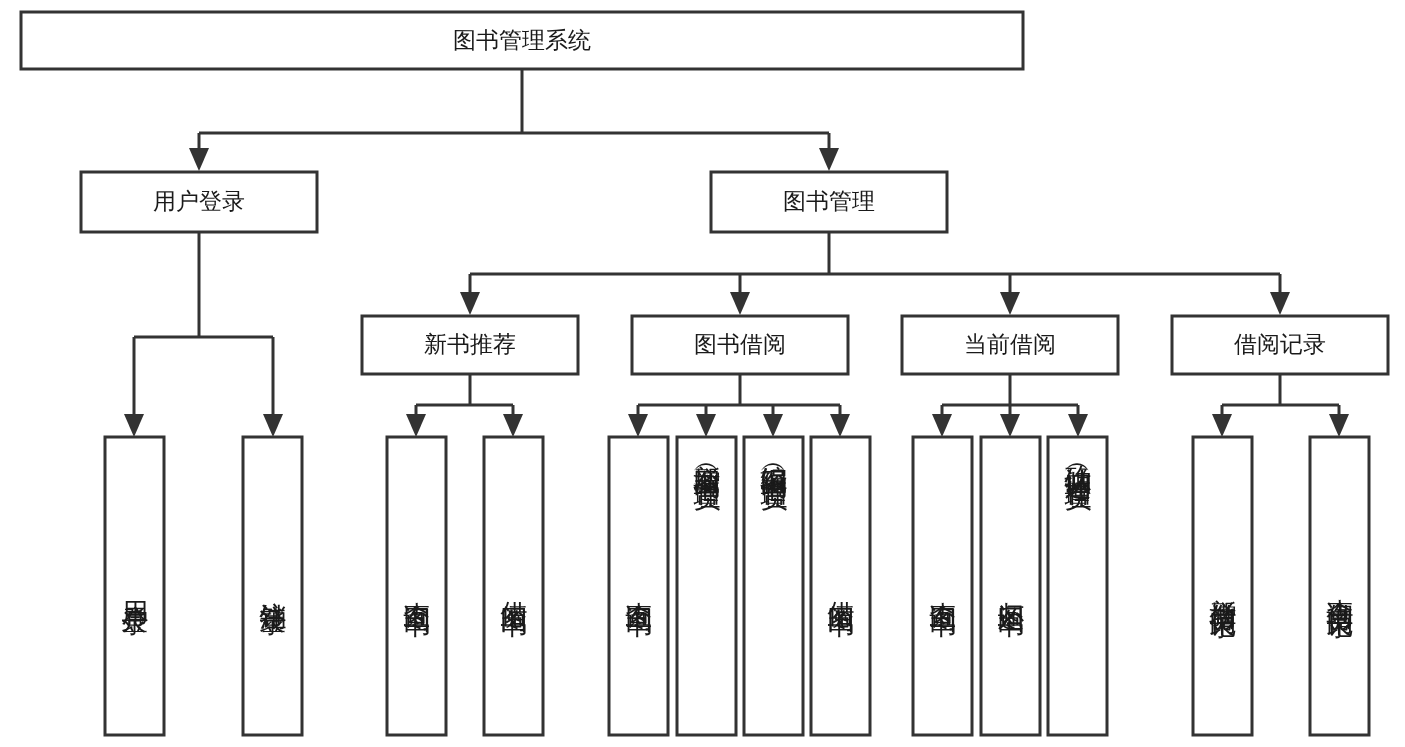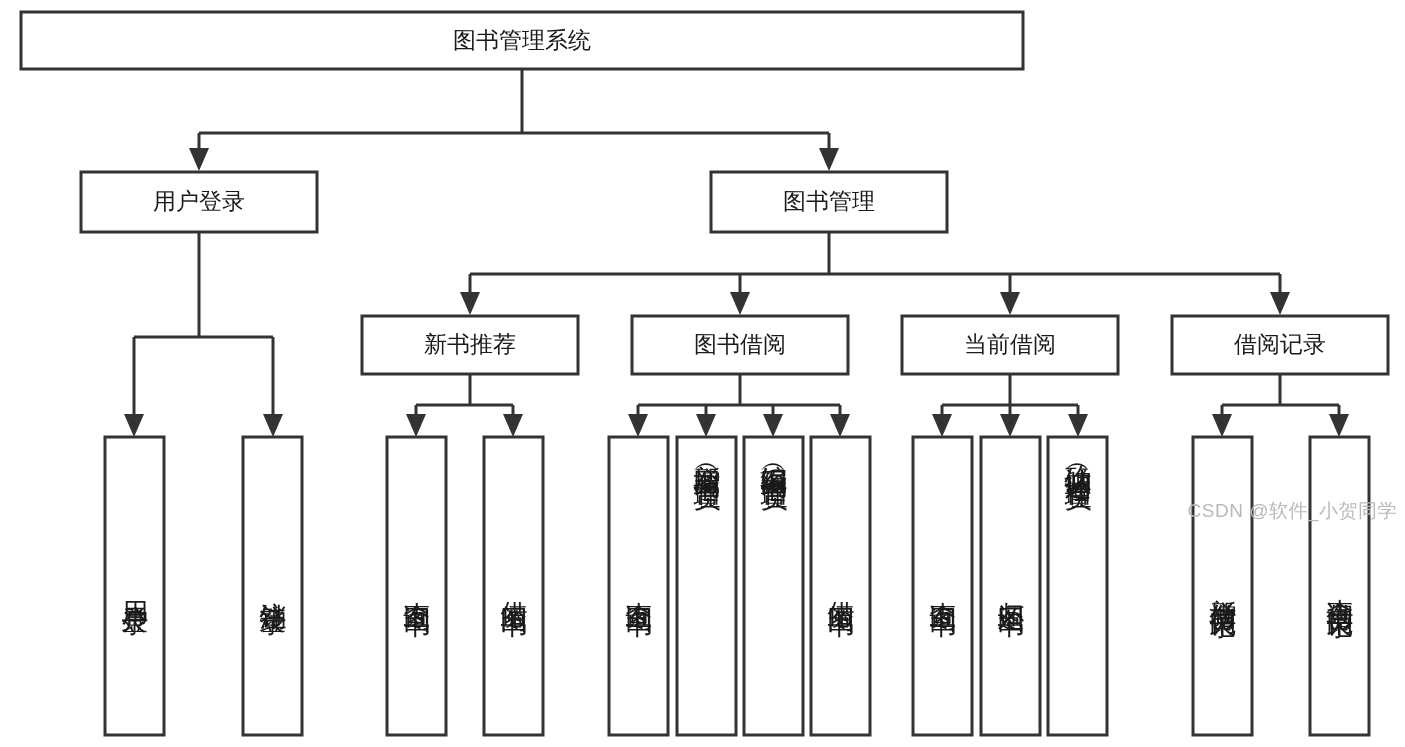--- a/index.html
+++ b/index.html
@@ -241,15 +241,14 @@
   </div>
 
   <div class="vlabel-wrap align-mid" style="left:1193px; top:437px; width:59px; height:298px;">
     <span class="vlabel">新增借阅记录</span>
   </div>
 
   <div class="vlabel-wrap align-mid" style="left:1310px; top:437px; width:59px; height:298px;">
     <span class="vlabel">查询借阅记录</span>
   </div>
 
-  <div class="watermark">CSDN @软件_小贺同学</div>
 
 </div>
 
 </body></html>

